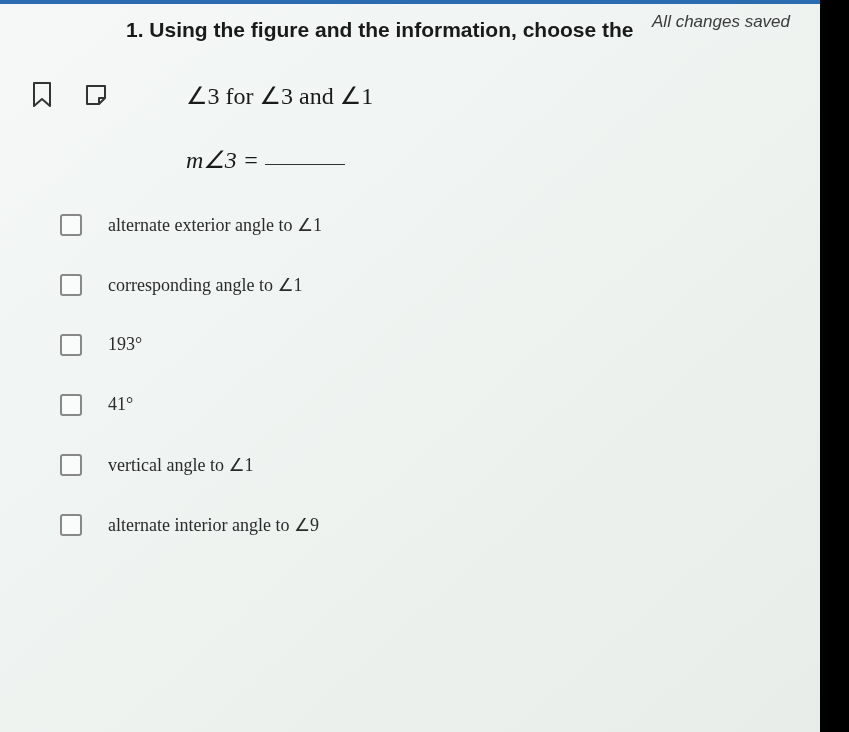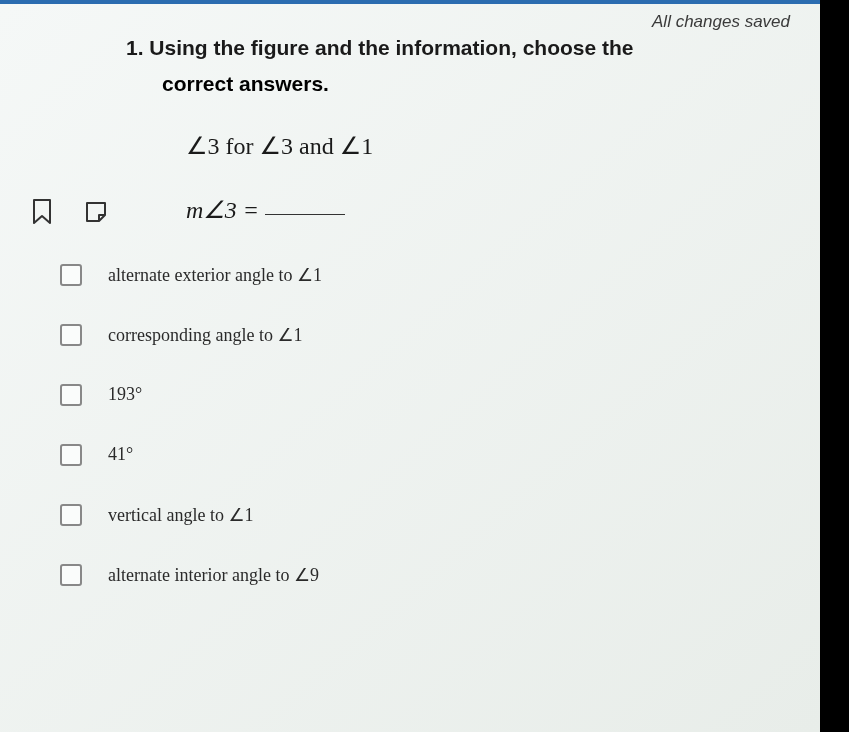--- a/index.html
+++ b/index.html
@@ -25,22 +25,22 @@
     .saved-status {
       position: absolute;
       top: 8px;
       right: 30px;
       font-style: italic;
       color: #3a3a3a;
       font-size: 17px;
     }
     .header-row {
       display: flex;
-      align-items: flex-end;
-      margin-top: 18px;
+      align-items: center;
+      margin-top: 0;
     }
     .icon-group {
       display: flex;
       gap: 30px;
       margin-right: 18px;
       margin-top: 2px;
     }
     .icon {
       width: 24px;
       height: 24px;
@@ -146,21 +146,20 @@
           <path d="M3 3 L21 3 L21 15 L15 21 L3 21 Z" fill="none" stroke="#333" stroke-width="2" stroke-linejoin="round"></path>
           <path d="M15 21 L15 15 L21 15" fill="none" stroke="#333" stroke-width="2" stroke-linejoin="round"></path>
         </svg>
       </div>
     </div>
     <div class="question-content">
       <div class="question-title">
         <span class="question-number">1.</span>
         <span>Using the figure and the information, choose the</span>
       </div>
-      <div class="subtitle">correct answers.</div>
 
       <div class="math-block">
         <span class="angle">∠3  for  ∠3  and  ∠1</span>
       </div>
 
       <div class="math-block-2">
         <span>m∠3 =</span><span class="blank-line"></span>
       </div>
     </div>
   </div>

